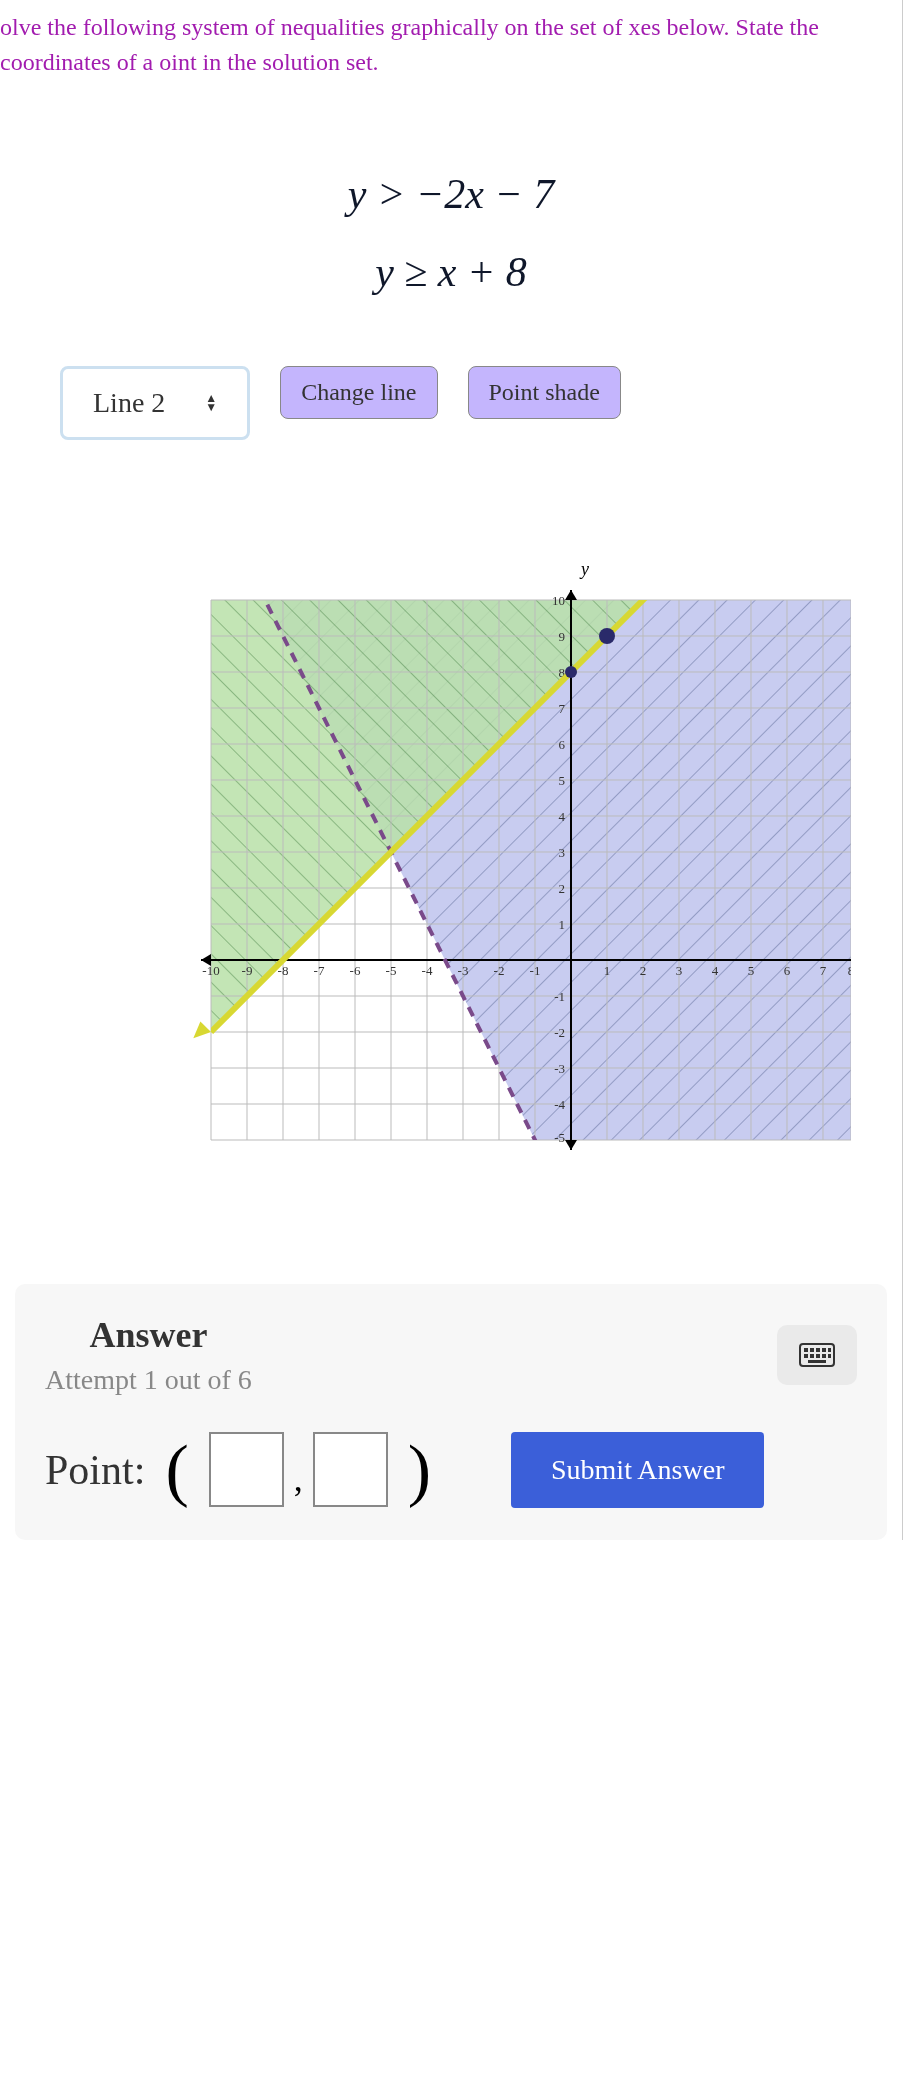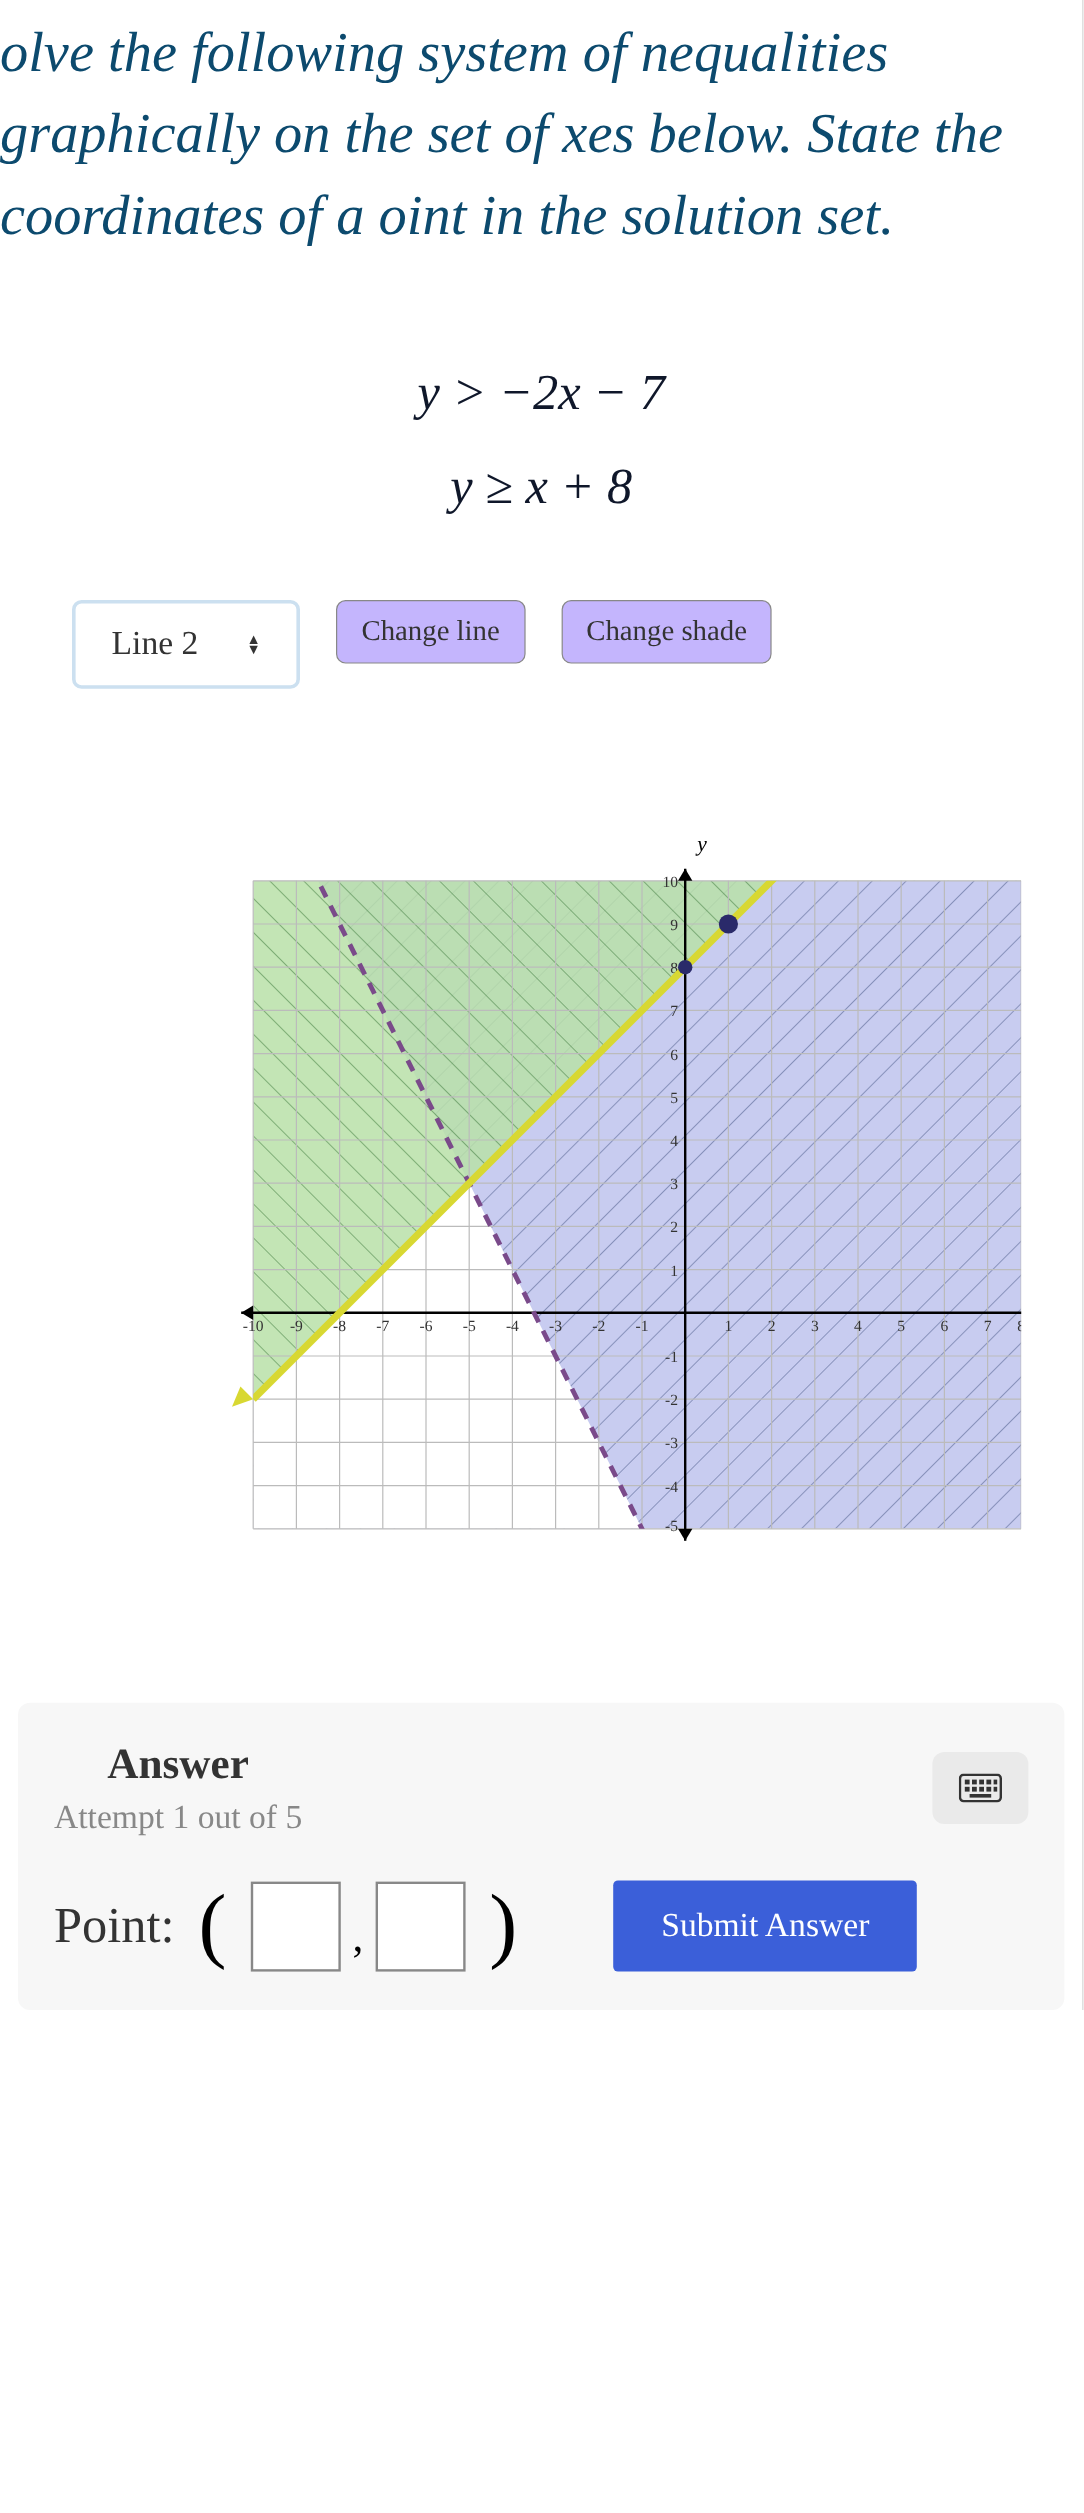--- a/index.html
+++ b/index.html
@@ -4,25 +4,24 @@
 <style>
 * { box-sizing: border-box; margin: 0; padding: 0; }
 body {
   font-family: Georgia, 'Times New Roman', serif;
   background: #fff;
   width: 903px;
   padding: 0;
 }
 .container { width: 903px; border-right: 1px solid #ccc; }
 .question-text {
-  font-size: 47px;
-  color: #0c4a6e;
+  font-size: 24px;
+  color: #a21caf;
   line-height: 1.45;
   padding: 10px 20px 20px 0;
-  font-style: italic;
 }
 .equations {
   text-align: center;
   padding: 40px 0;
 }
 .eq {
   font-family: 'Times New Roman', serif;
   font-style: italic;
   font-size: 42px;
   color: #0f172a;
@@ -136,21 +135,21 @@
 
   <div class="controls">
     <div class="line-select">
       <span>Line 2</span>
       <span class="updown">
         <span>▲</span>
           <span>▼</span>
       </span>
     </div>
     <button class="btn-outline">Change line</button>
-    <button class="btn-outline">Change shade</button>
+    <button class="btn-outline">Point shade</button>
   </div>
 
   <div class="graph-wrap">
     <div class="graph">
       <svg width="800" height="680" viewBox="0 0 800 680">
         <defs>
           <pattern id="diag" width="20" height="20" patternUnits="userSpaceOnUse" patternTransform="rotate(45)">
             <line x1="0" y1="0" x2="0" y2="20" stroke="#3a4a7a" stroke-width="1.5"></line>
           </pattern>
           <pattern id="diag2" width="20" height="20" patternUnits="userSpaceOnUse" patternTransform="rotate(-45)">
@@ -265,21 +264,21 @@
         <circle cx="556" cy="96" r="8" fill="#2a2a6a"></circle>
         <circle cx="520" cy="132" r="6" fill="#2a2a6a"></circle>
       </svg>
     </div>
   </div>
 
   <div class="answer-section">
     <div class="answer-head">
       <div>
         <div class="answer-title">Answer</div>
-        <div class="attempt">Attempt 1 out of 5</div>
+        <div class="attempt">Attempt 1 out of 6</div>
       </div>
       <div class="kbd-btn">
         <svg width="36" height="24" viewBox="0 0 36 24">
           <rect x="1" y="1" width="34" height="22" rx="3" fill="none" stroke="#333" stroke-width="2"></rect>
           <rect x="5" y="5" width="4" height="4" fill="#333"></rect>
             <rect x="11" y="5" width="4" height="4" fill="#333"></rect>
             <rect x="17" y="5" width="4" height="4" fill="#333"></rect>
             <rect x="23" y="5" width="4" height="4" fill="#333"></rect>
             <rect x="29" y="5" width="3" height="4" fill="#333"></rect>
           <rect x="5" y="11" width="4" height="4" fill="#333"></rect>

